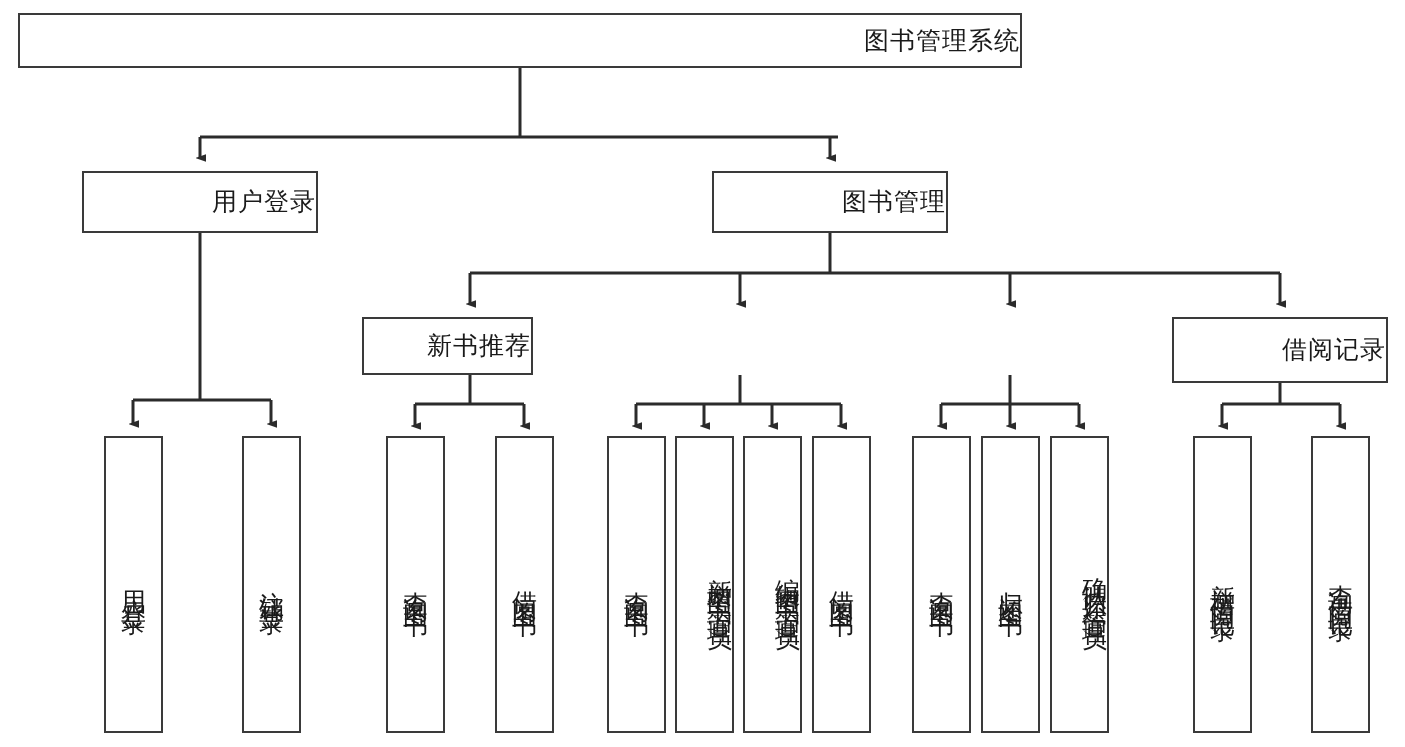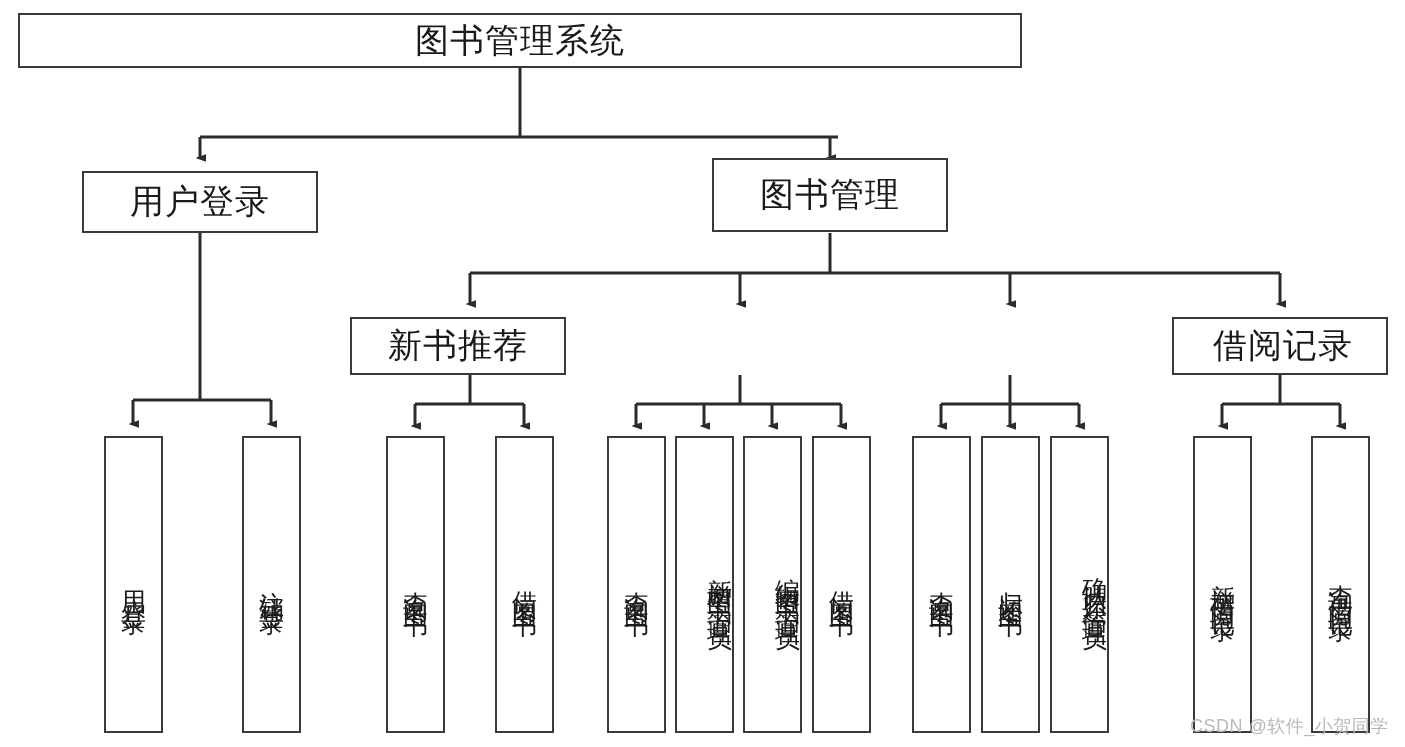--- a/index.html
+++ b/index.html
@@ -28,23 +28,24 @@
     position: absolute;
     box-sizing: border-box;
     border: 2.5px solid #3a3a3a;
     background: #ffffff;
     display: flex;
     align-items: center;
     justify-content: center;
     color: #1a1a1a;
   }
   .node.horiz {
-    font-size: 34px;
+    font-size: 25px;
     letter-spacing: 1px;
     line-height: 1.1;
+    justify-content: flex-end;
   }
   .node.vert {
     writing-mode: vertical-rl;
     text-orientation: upright;
     font-size: 25px;
     letter-spacing: 7px;
     line-height: 1.0;
     padding-top: 10px;
     align-items: flex-start;
     justify-content: center;
@@ -123,31 +124,31 @@
   </svg>
 
   <div class="node horiz" style="left:18px; top:13px; width:1004px; height:55px;">
     <span class="node-label">图书管理系统</span>
   </div>
 
   <div class="node horiz" style="left:82px; top:171px; width:236px; height:62px;">
     <span class="node-label">用户登录</span>
   </div>
 
-  <div class="node horiz" style="left:712px; top:158px; width:236px; height:74px;">
+  <div class="node horiz" style="left:712px; top:171px; width:236px; height:62px;">
     <span class="node-label">图书管理</span>
   </div>
 
-  <div class="node horiz" style="left:350px; top:317px; width:216px; height:58px;">
+  <div class="node horiz" style="left:362px; top:317px; width:171px; height:58px;">
     <span class="node-label">新书推荐</span>
   </div>
 
 
 
-  <div class="node horiz" style="left:1172px; top:317px; width:216px; height:58px;padding-left:6px;">
+  <div class="node horiz" style="left:1172px; top:317px; width:216px; height:66px;padding-left:6px;">
     <span class="node-label">借阅记录</span>
   </div>
 
   <div class="node vert mid" style="left:104px; top:436px; width:59px; height:297px;">
     <span class="node-label">用户登录</span>
   </div>
 
   <div class="node vert mid" style="left:242px; top:436px; width:59px; height:297px;">
     <span class="node-label">注销登录</span>
   </div>
@@ -189,15 +190,14 @@
   </div>
 
   <div class="node vert mid" style="left:1193px; top:436px; width:59px; height:297px;">
     <span class="node-label">新增借阅记录</span>
   </div>
 
   <div class="node vert mid" style="left:1311px; top:436px; width:59px; height:297px;">
     <span class="node-label">查询借阅记录</span>
   </div>
 
-  <div id="watermark">CSDN @软件_小贺同学</div>
 
 </div>
 
 </body></html>

